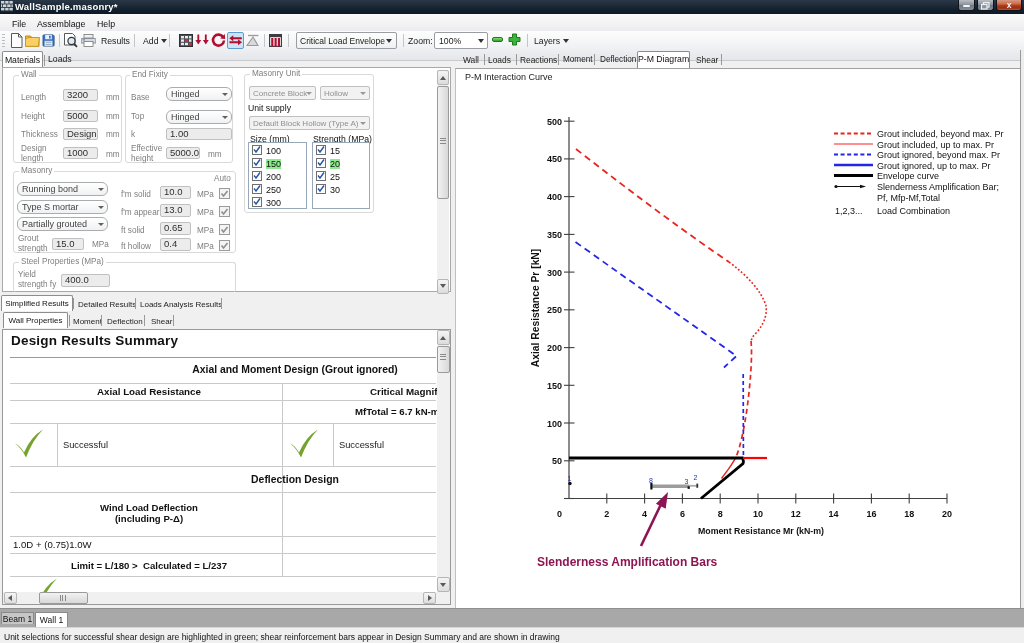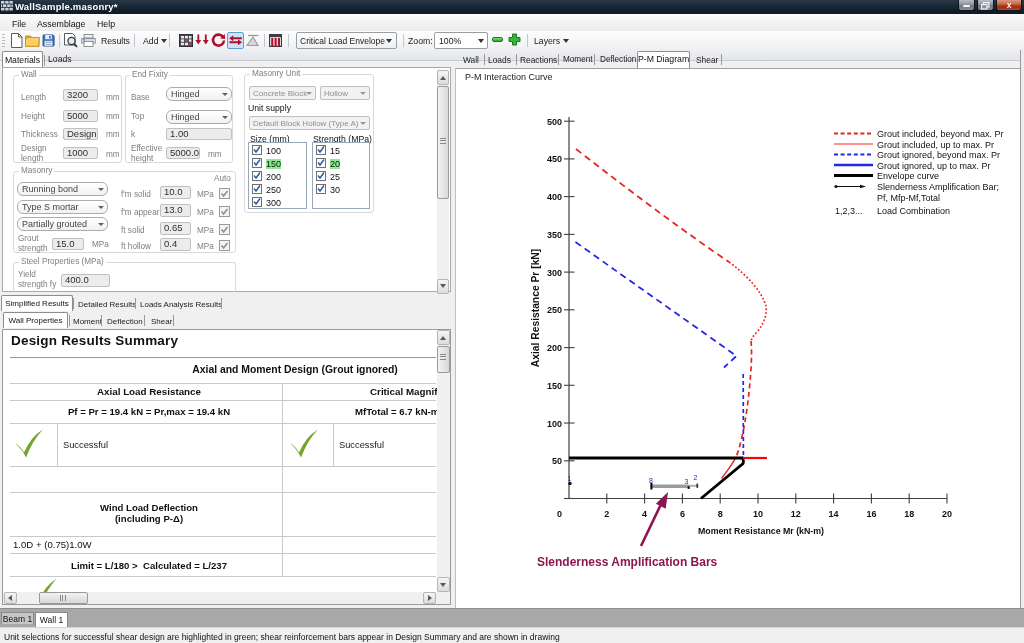--- a/index.html
+++ b/index.html
@@ -343,30 +343,30 @@
     <div class="abs" style="left:7px;top:206px;width:426px;height:1px;background:#c9c9c9;"></div>
     <div class="abs" style="left:7px;top:223px;width:426px;height:1px;background:#c9c9c9;"></div>
     <div class="abs" style="left:7px;top:246px;width:426px;height:1px;background:#c9c9c9;"></div>
     <div class="abs" style="left:279px;top:53px;width:1px;height:193px;background:#c9c9c9;"></div>
     <div class="abs" style="left:54px;top:93px;width:1px;height:43px;background:#c9c9c9;"></div>
     <div class="abs" style="left:330px;top:93px;width:1px;height:43px;background:#c9c9c9;"></div>
 
     <div class="abs" style="left:7px;top:34px;width:570px;text-align:center;font-size:10.4px;font-weight:bold;color:#111;">Axial and Moment Design (Grout ignored)</div>
     <div class="abs" style="left:10px;top:56px;width:272px;text-align:center;font-size:9.8px;font-weight:bold;color:#111;">Axial Load Resistance</div>
     <div class="abs" style="left:367px;top:56px;font-size:9.8px;font-weight:bold;color:#111;white-space:nowrap;">Critical Magnified Moment</div>
-    <div class="abs" style="left:10px;top:76px;width:272px;text-align:center;font-size:9.6px;font-weight:bold;color:#111;">Pf = Pr = 19.4 kN = Pr,max = 19.4 kN</div>
     <div class="abs" style="left:352px;top:76px;font-size:9.6px;font-weight:bold;color:#111;white-space:nowrap;">MfTotal = 6.7 kN-m</div>
     <svg class="abs" style="left:11px;top:99px" width="30" height="29" viewBox="0 0 30 28">
         <path d="M1,14 Q6,16 10,23 Q17,7 29,0 Q19,10 12,28 Q7,18 1,14 Z" fill="#76a22e"></path>
       </svg>
     <div class="abs" style="left:60px;top:110px;font-size:9.3px;color:#222;">Successful</div>
     <svg class="abs" style="left:286px;top:99px" width="30" height="29" viewBox="0 0 30 28">
         <path d="M1,14 Q6,16 10,23 Q17,7 29,0 Q19,10 12,28 Q7,18 1,14 Z" fill="#76a22e"></path>
       </svg>
     <div class="abs" style="left:336px;top:110px;font-size:9.3px;color:#222;">Successful</div>
+    <div class="abs" style="left:7px;top:144px;width:570px;text-align:center;font-size:10.4px;font-weight:bold;color:#111;">Deflection Design</div>
     <div class="abs" style="left:10px;top:172px;width:272px;text-align:center;font-size:9.6px;font-weight:bold;color:#111;line-height:11px;">Wind Load Deflection<br>(including P-Δ)</div>
     <div class="abs" style="left:10px;top:209px;width:272px;font-size:9.6px;font-weight:normal;color:#111;">1.0D + (0.75)1.0W</div>
     <div class="abs" style="left:10px;top:230px;width:272px;text-align:center;font-size:9.6px;font-weight:bold;color:#111;">Limit = L/180 &gt;&nbsp; Calculated = L/237</div>
     <svg class="abs" style="left:25px;top:248px" width="30" height="29" viewBox="0 0 30 28">
         <path d="M1,14 Q6,16 10,23 Q17,7 29,0 Q19,10 12,28 Q7,18 1,14 Z" fill="#76a22e"></path>
       </svg>
 
     <div class="abs" style="left:434px;top:0;width:13px;height:262px;background:#f0f0f0;">
       <div class="abs" style="left:0;top:0;width:13px;height:15px;background:linear-gradient(180deg,#f5f5f5,#dcdcdc);border:1px solid #b5b5b5;border-radius:2px;"></div>
       <div class="abs" style="left:3px;top:6px;width:0;height:0;border-left:3px solid transparent;border-right:3px solid transparent;border-bottom:4px solid #5a5a5a;"></div>

